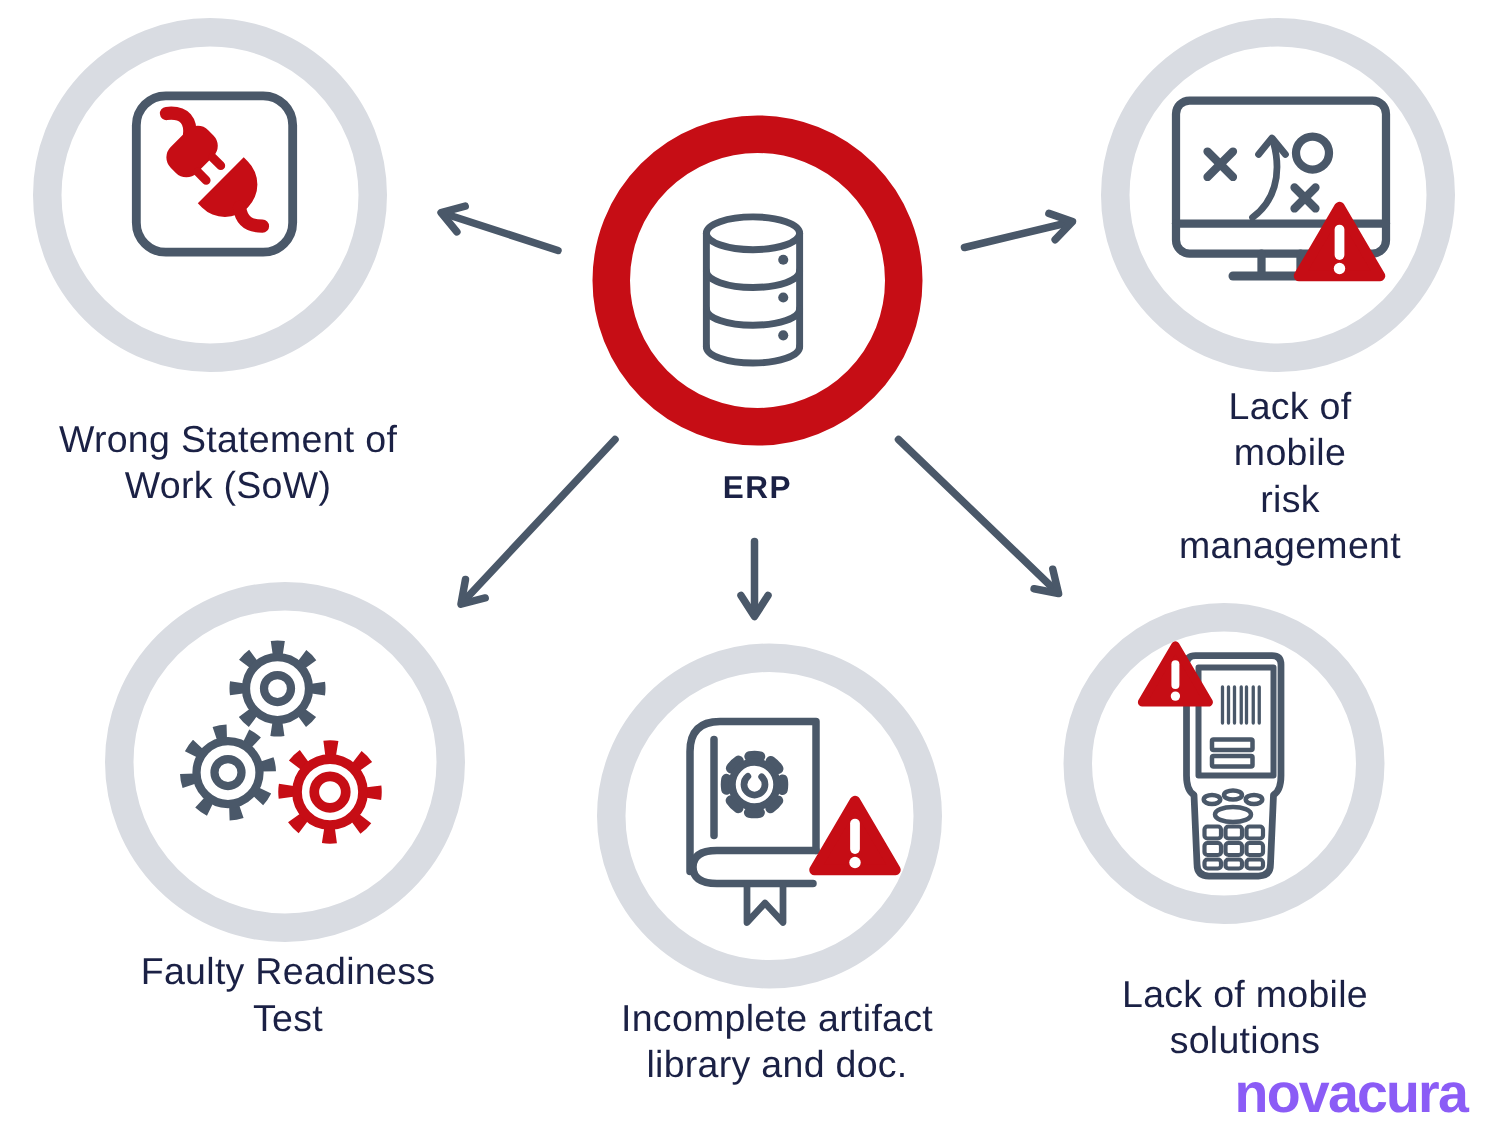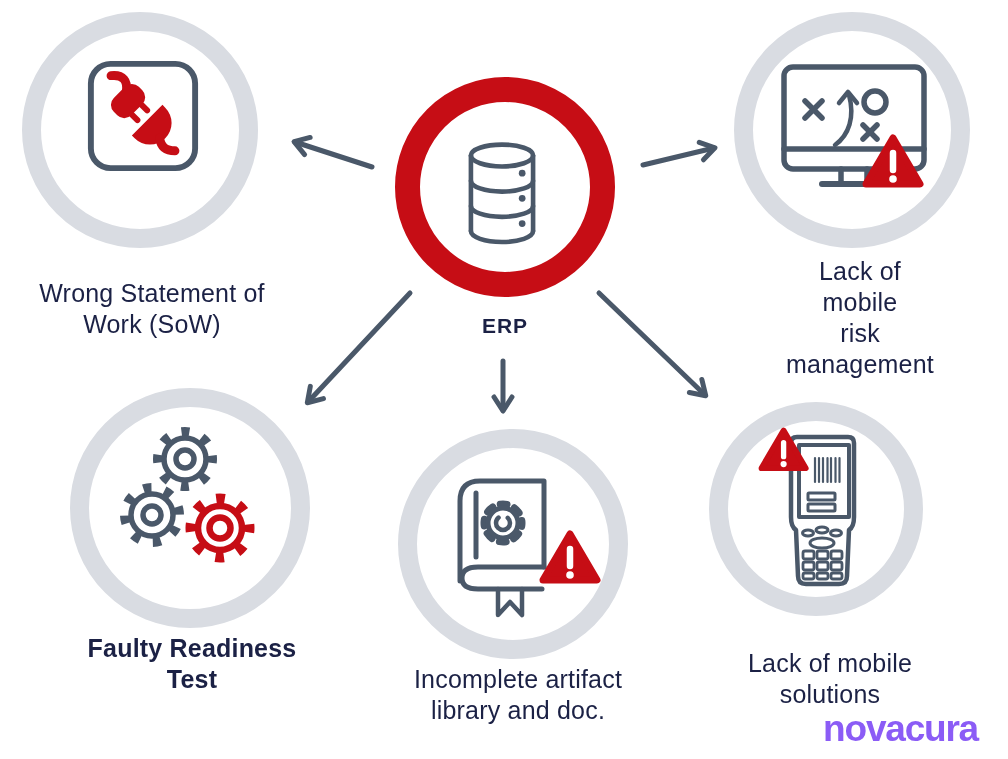--- a/index.html
+++ b/index.html
@@ -121,21 +121,21 @@
           <circle r="9" stroke-width="5.5"></circle>
         </g>
       </g>
       <g fill="none" stroke="#c60d15" transform="translate(105,102)">
         <circle r="29" stroke-width="11" stroke-dasharray="8.5 14.28" stroke-dashoffset="4"></circle>
         <circle r="22" stroke-width="6.5"></circle>
         <circle r="10.5" stroke-width="6.5"></circle>
       </g>
     </svg>
   </div>
-  <div class="label" style="left:192px;top:633px;font-weight:bold;">Faulty Readiness
+  <div class="label" style="left:192px;top:633px;">Faulty Readiness
 Test</div>
 
   <div class="circle gray" style="left:398px;top:429px;width:230px;height:230px;">
     <svg width="165" height="150" viewBox="0 0 165 150" style="transform:translate(13px,2px);">
       <g fill="none" stroke="#4a5869" stroke-linecap="round" stroke-linejoin="round">
         <path d="M16,110 L16,30 Q16,10 36,10 L100,10 L100,96" stroke-width="5"></path>
         <line x1="32" y1="22" x2="32" y2="86" stroke-width="5"></line>
         <path d="M100,96 L34,96 Q18,96 18,107 Q18,118 34,118 L98,118" stroke-width="5"></path>
         <path d="M54,118 L54,144 L66,131 L78,144 L78,118" stroke-width="4.5"></path>
         <g transform="translate(59,52)">

